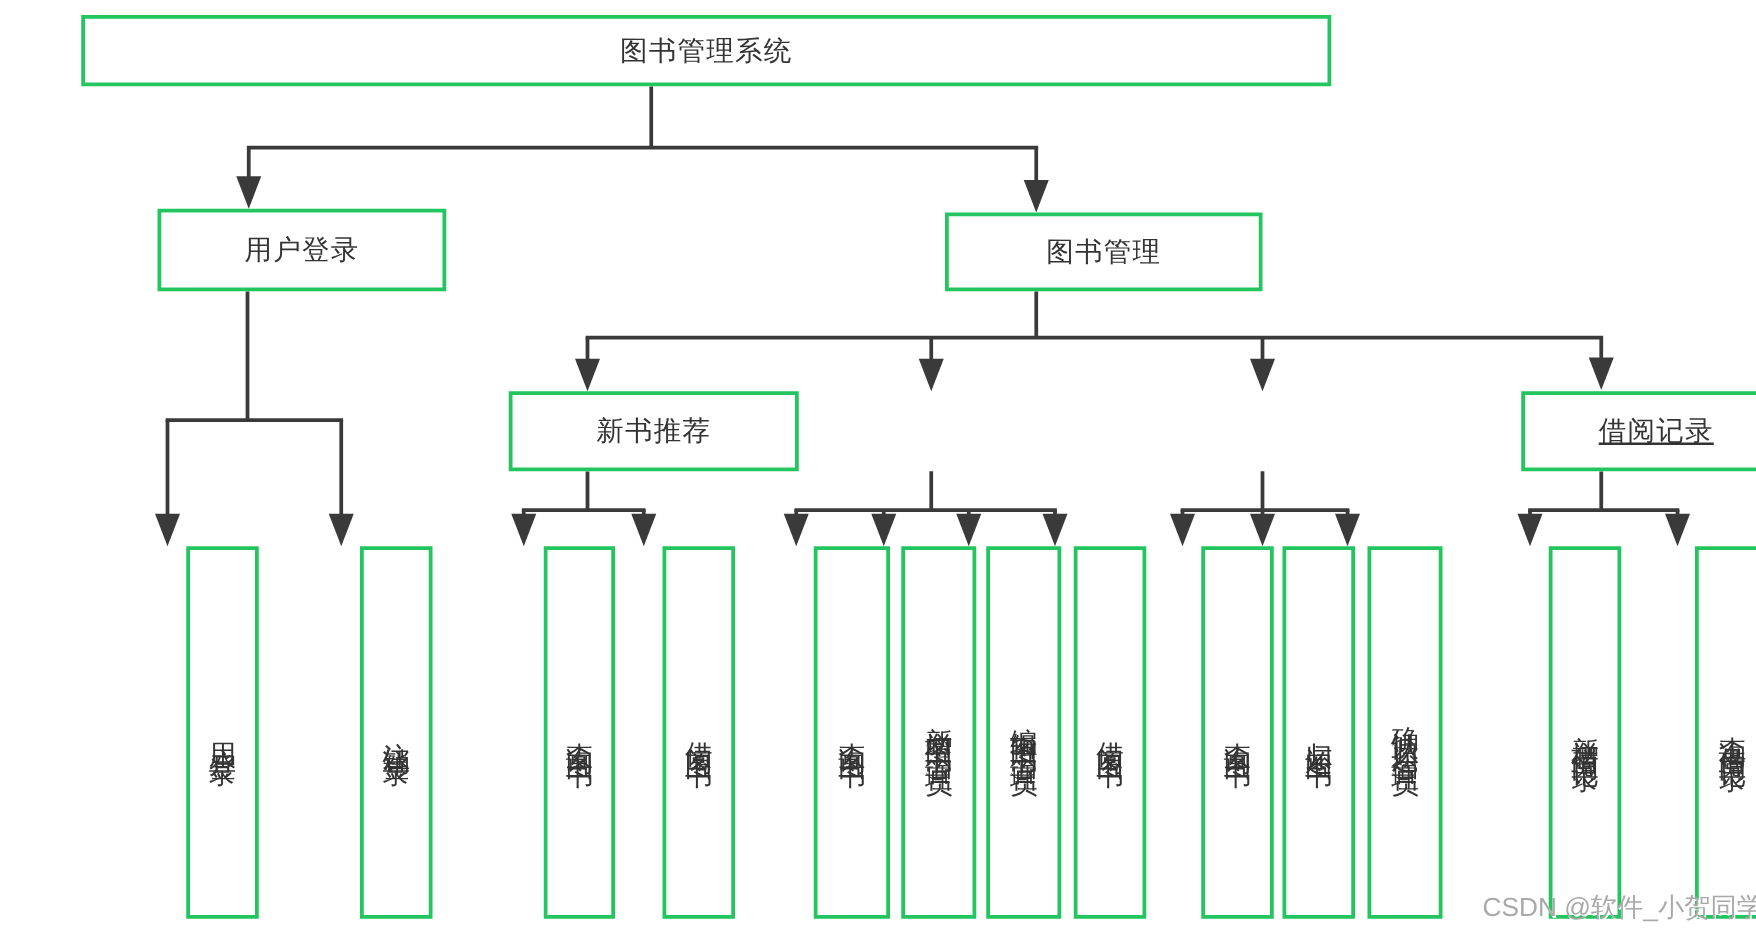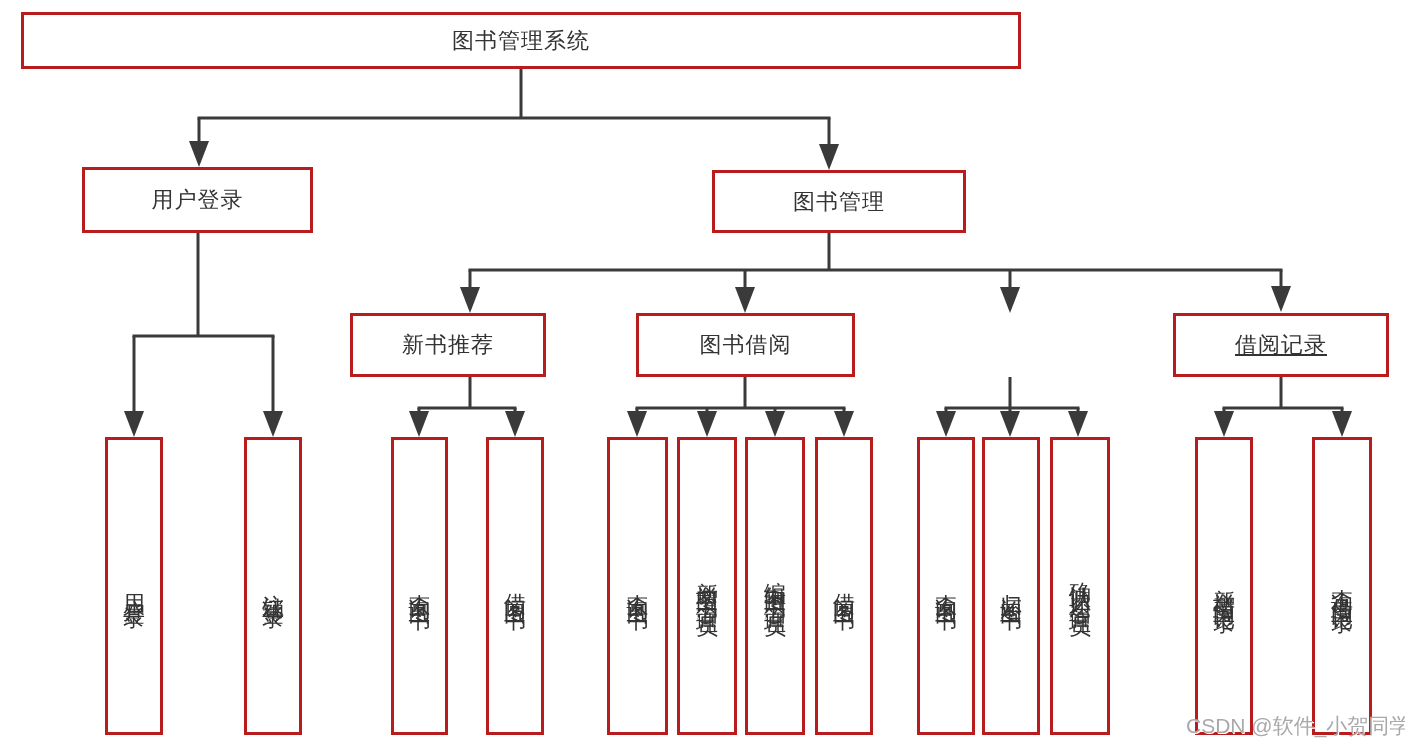--- a/index.html
+++ b/index.html
@@ -12,38 +12,39 @@
     overflow: hidden;
   }
   #connectors {
     position: absolute;
     left: 0; top: 0;
     width: 1405px; height: 747px;
   }
   .node {
     position: absolute;
     background: #ffffff;
-    border: 3px solid #b91c1c;
+    border: 3px solid #22c55e;
     box-sizing: border-box;
     display: flex;
     align-items: center;
     justify-content: center;
     color: #333333;
     z-index: 2;
+    margin-left: 44px;
   }
   .hnode span {
     font-size: 22px;
     letter-spacing: 1px;
     white-space: nowrap;
   }
   .lv0 { left: 21px;  top: 12px;  width: 1000px; height: 57px; }
   .lv1a { left: 82px;  top: 167px; width: 231px; height: 66px; }
   .lv1b { left: 712px; top: 170px; width: 254px; height: 63px; }
   .lv2 { top: 313px; height: 64px; }
-  .lv2a { left: 350px;  width: 196px; }
+  .lv2a { left: 363px;  width: 232px; }
   .lv2b { left: 636px;  width: 219px; }
   .lv2c { left: 902px;  width: 216px; }
   .lv2d { left: 1173px; width: 216px; text-decoration: underline; }
   .leaf { top: 437px; height: 298px; }
   .leaf span {
     writing-mode: vertical-rl;
     text-orientation: mixed;
     font-size: 22px;
     line-height: 1;
     letter-spacing: 5px;
@@ -149,23 +150,20 @@
   <div class="node hnode lv1a">
     <span>用户登录</span>
   </div>
   <div class="node hnode lv1b">
     <span>图书管理</span>
   </div>
 
   <div class="node hnode lv2 lv2a">
     <span>新书推荐</span>
   </div>
-  <div class="node hnode lv2 lv2b">
-    <span>图书借阅</span>
-  </div>
   <div class="node hnode lv2 lv2d">
     <span>借阅记录</span>
   </div>
 
   <div class="node leaf" style="left:105px;width:58px">
     <span>用户登录</span>
   </div>
   <div class="node leaf" style="left:244px;width:58px">
     <span>注销登录</span>
   </div>

